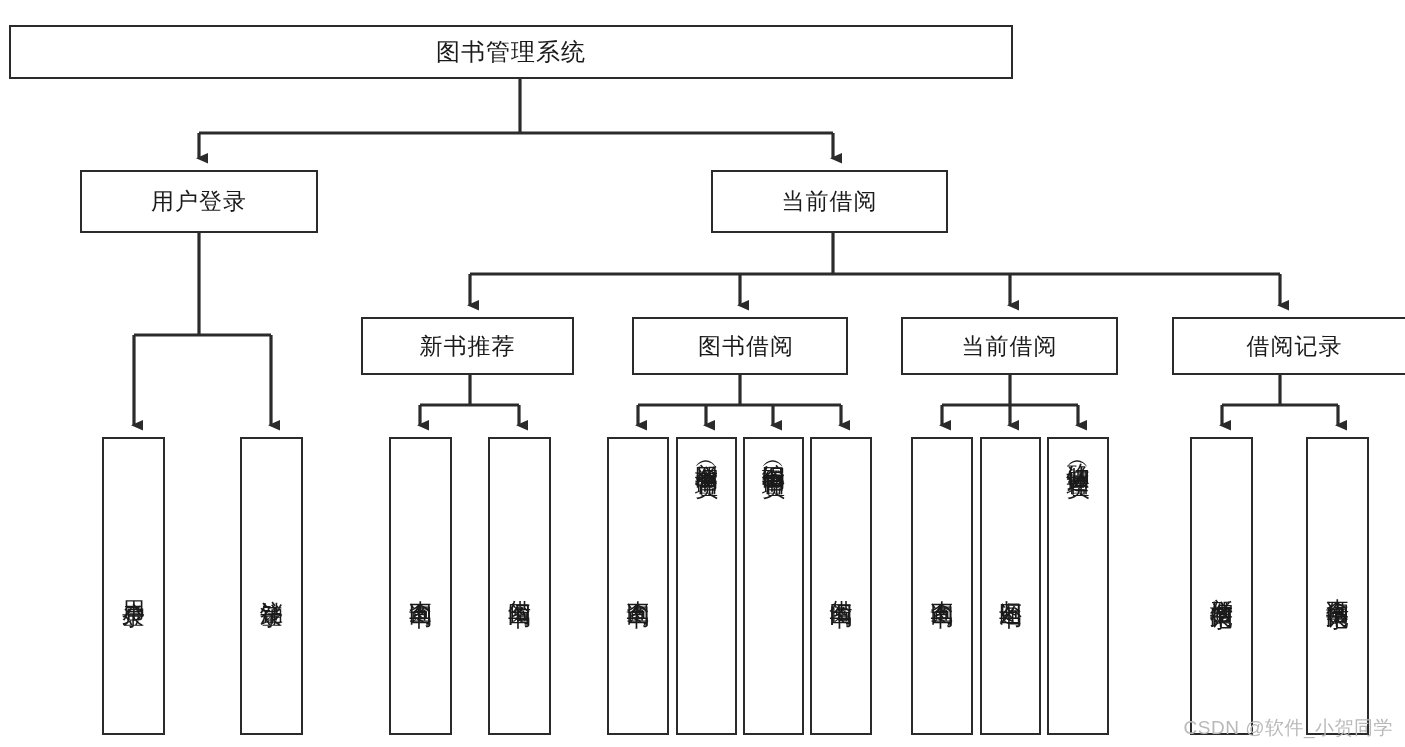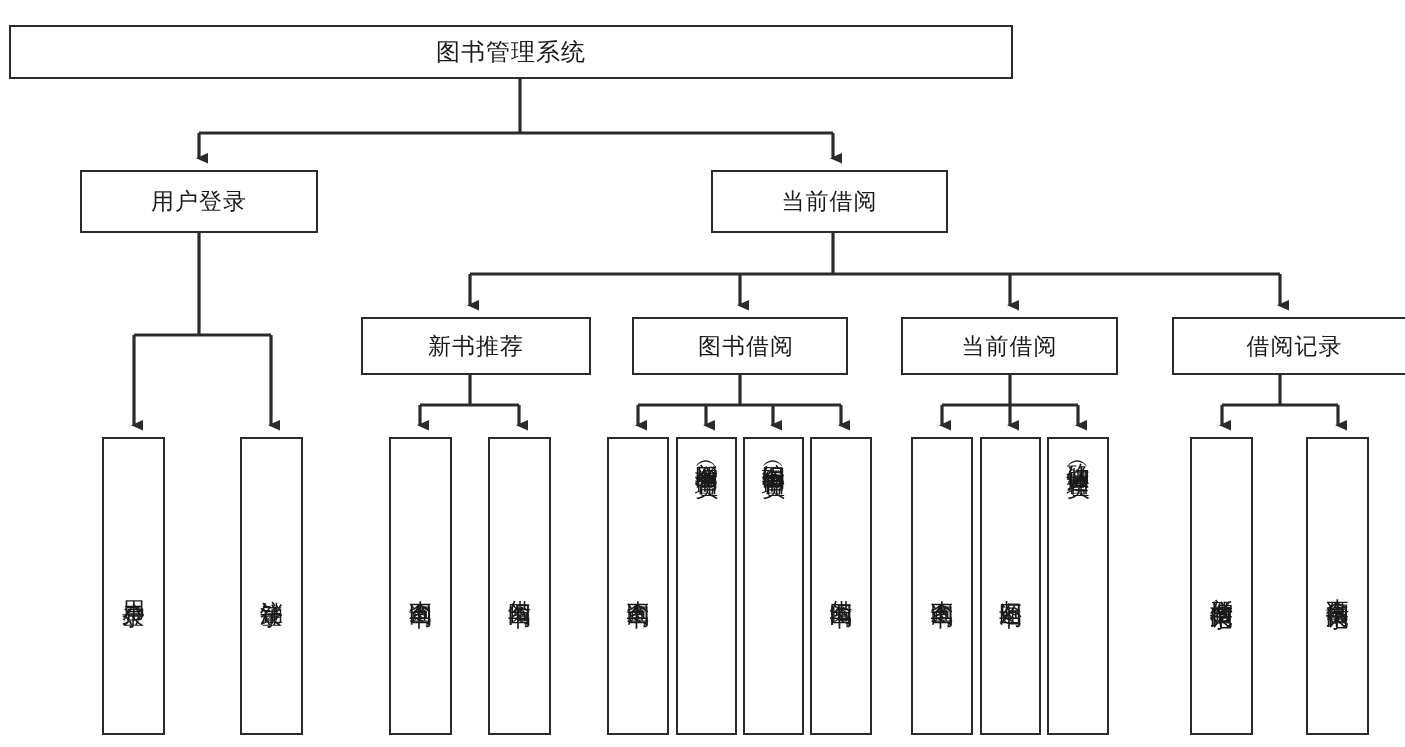--- a/index.html
+++ b/index.html
@@ -122,21 +122,21 @@
     <span class="label">图书管理系统</span>
   </div>
 
   <div class="node node-h" style="left:80px; top:170px; width:238px; height:63px;">
     <span class="label">用户登录</span>
   </div>
   <div class="node node-h" style="left:711px; top:170px; width:237px; height:63px;">
     <span class="label">当前借阅</span>
   </div>
 
-  <div class="node node-h" style="left:361px; top:317px; width:230px; height:58px;">
+  <div class="node node-h" style="left:361px; top:317px; width:213px; height:58px;">
     <span class="label">新书推荐</span>
   </div>
   <div class="node node-h" style="left:632px; top:317px; width:216px; height:58px;padding-left:12px;">
     <span class="label">图书借阅</span>
   </div>
   <div class="node node-h" style="left:901px; top:317px; width:217px; height:58px;">
     <span class="label">当前借阅</span>
   </div>
   <div class="node node-h" style="left:1172px; top:317px; width:245px; height:58px;">
     <span class="label">借阅记录</span>
@@ -179,14 +179,15 @@
     <span class="label">确认归还（管理员）</span>
   </div>
 
   <div class="node node-v centered" style="left:1190px; top:437px; width:63px; height:298px;">
     <span class="label">新增借阅记录</span>
   </div>
   <div class="node node-v centered" style="left:1306px; top:437px; width:63px; height:298px;">
     <span class="label">查询借阅记录</span>
   </div>
 
+  <div class="watermark">CSDN @软件_小贺同学</div>
 
 </div>
 
 </body></html>

